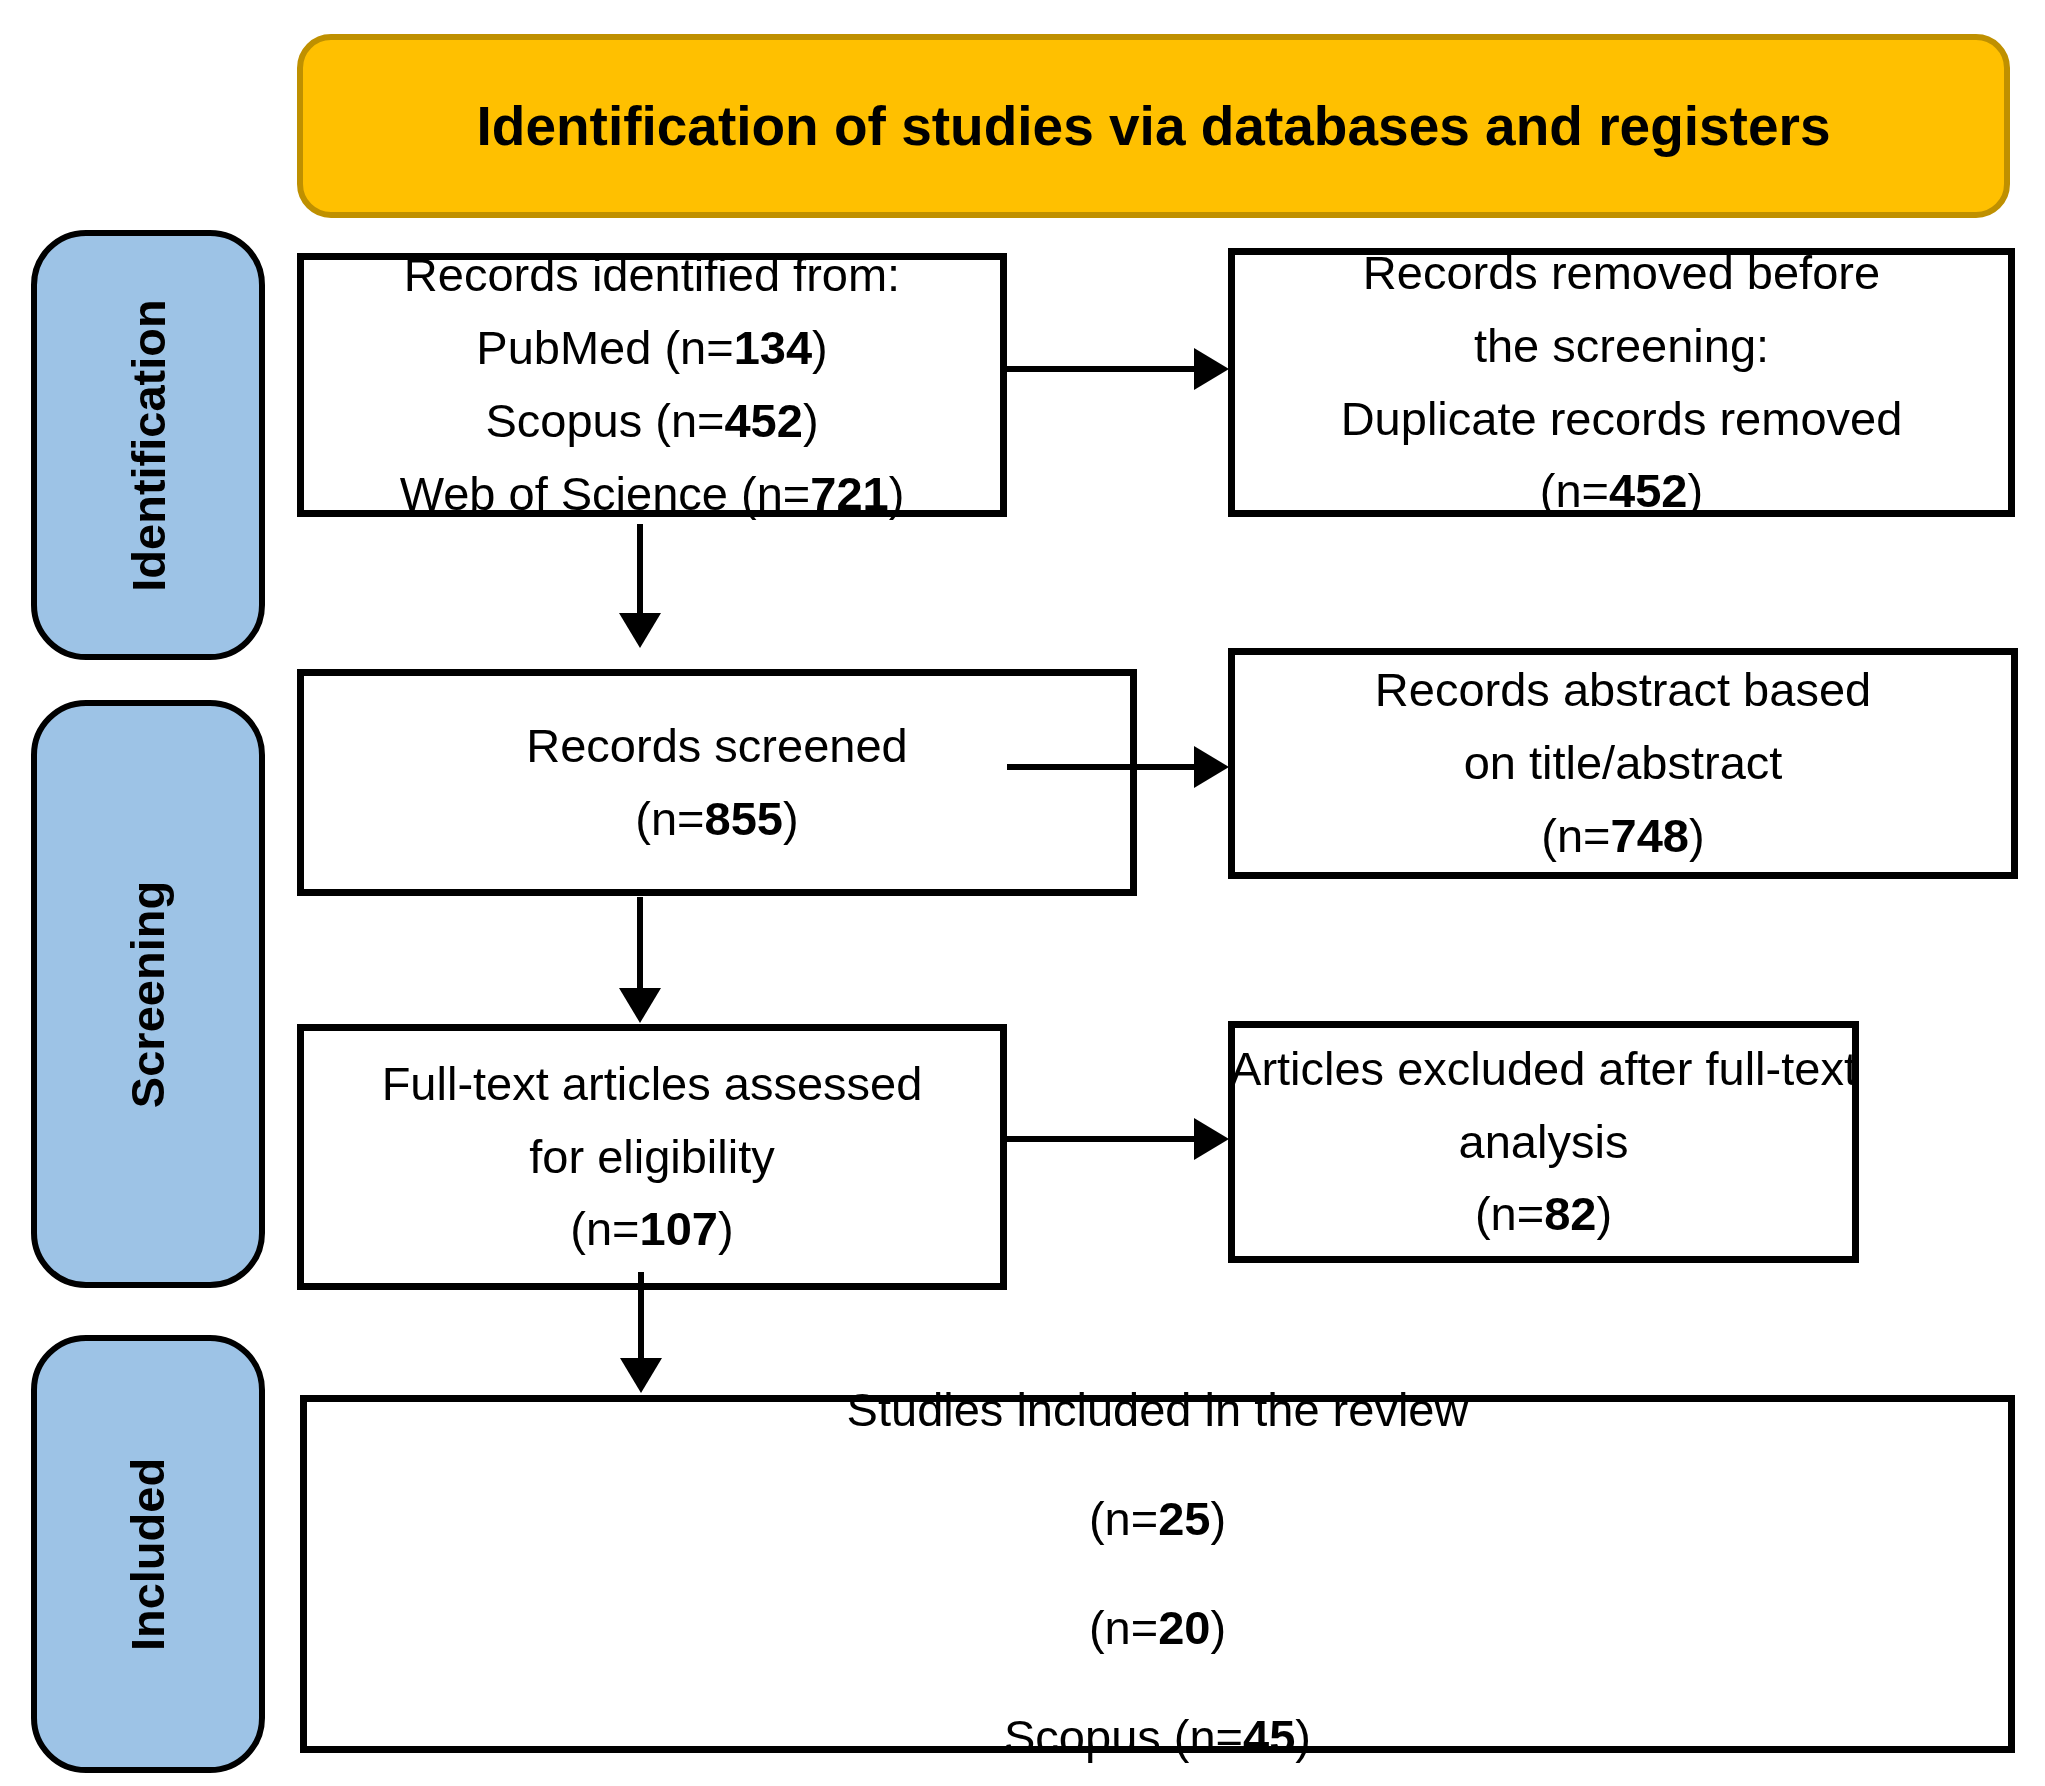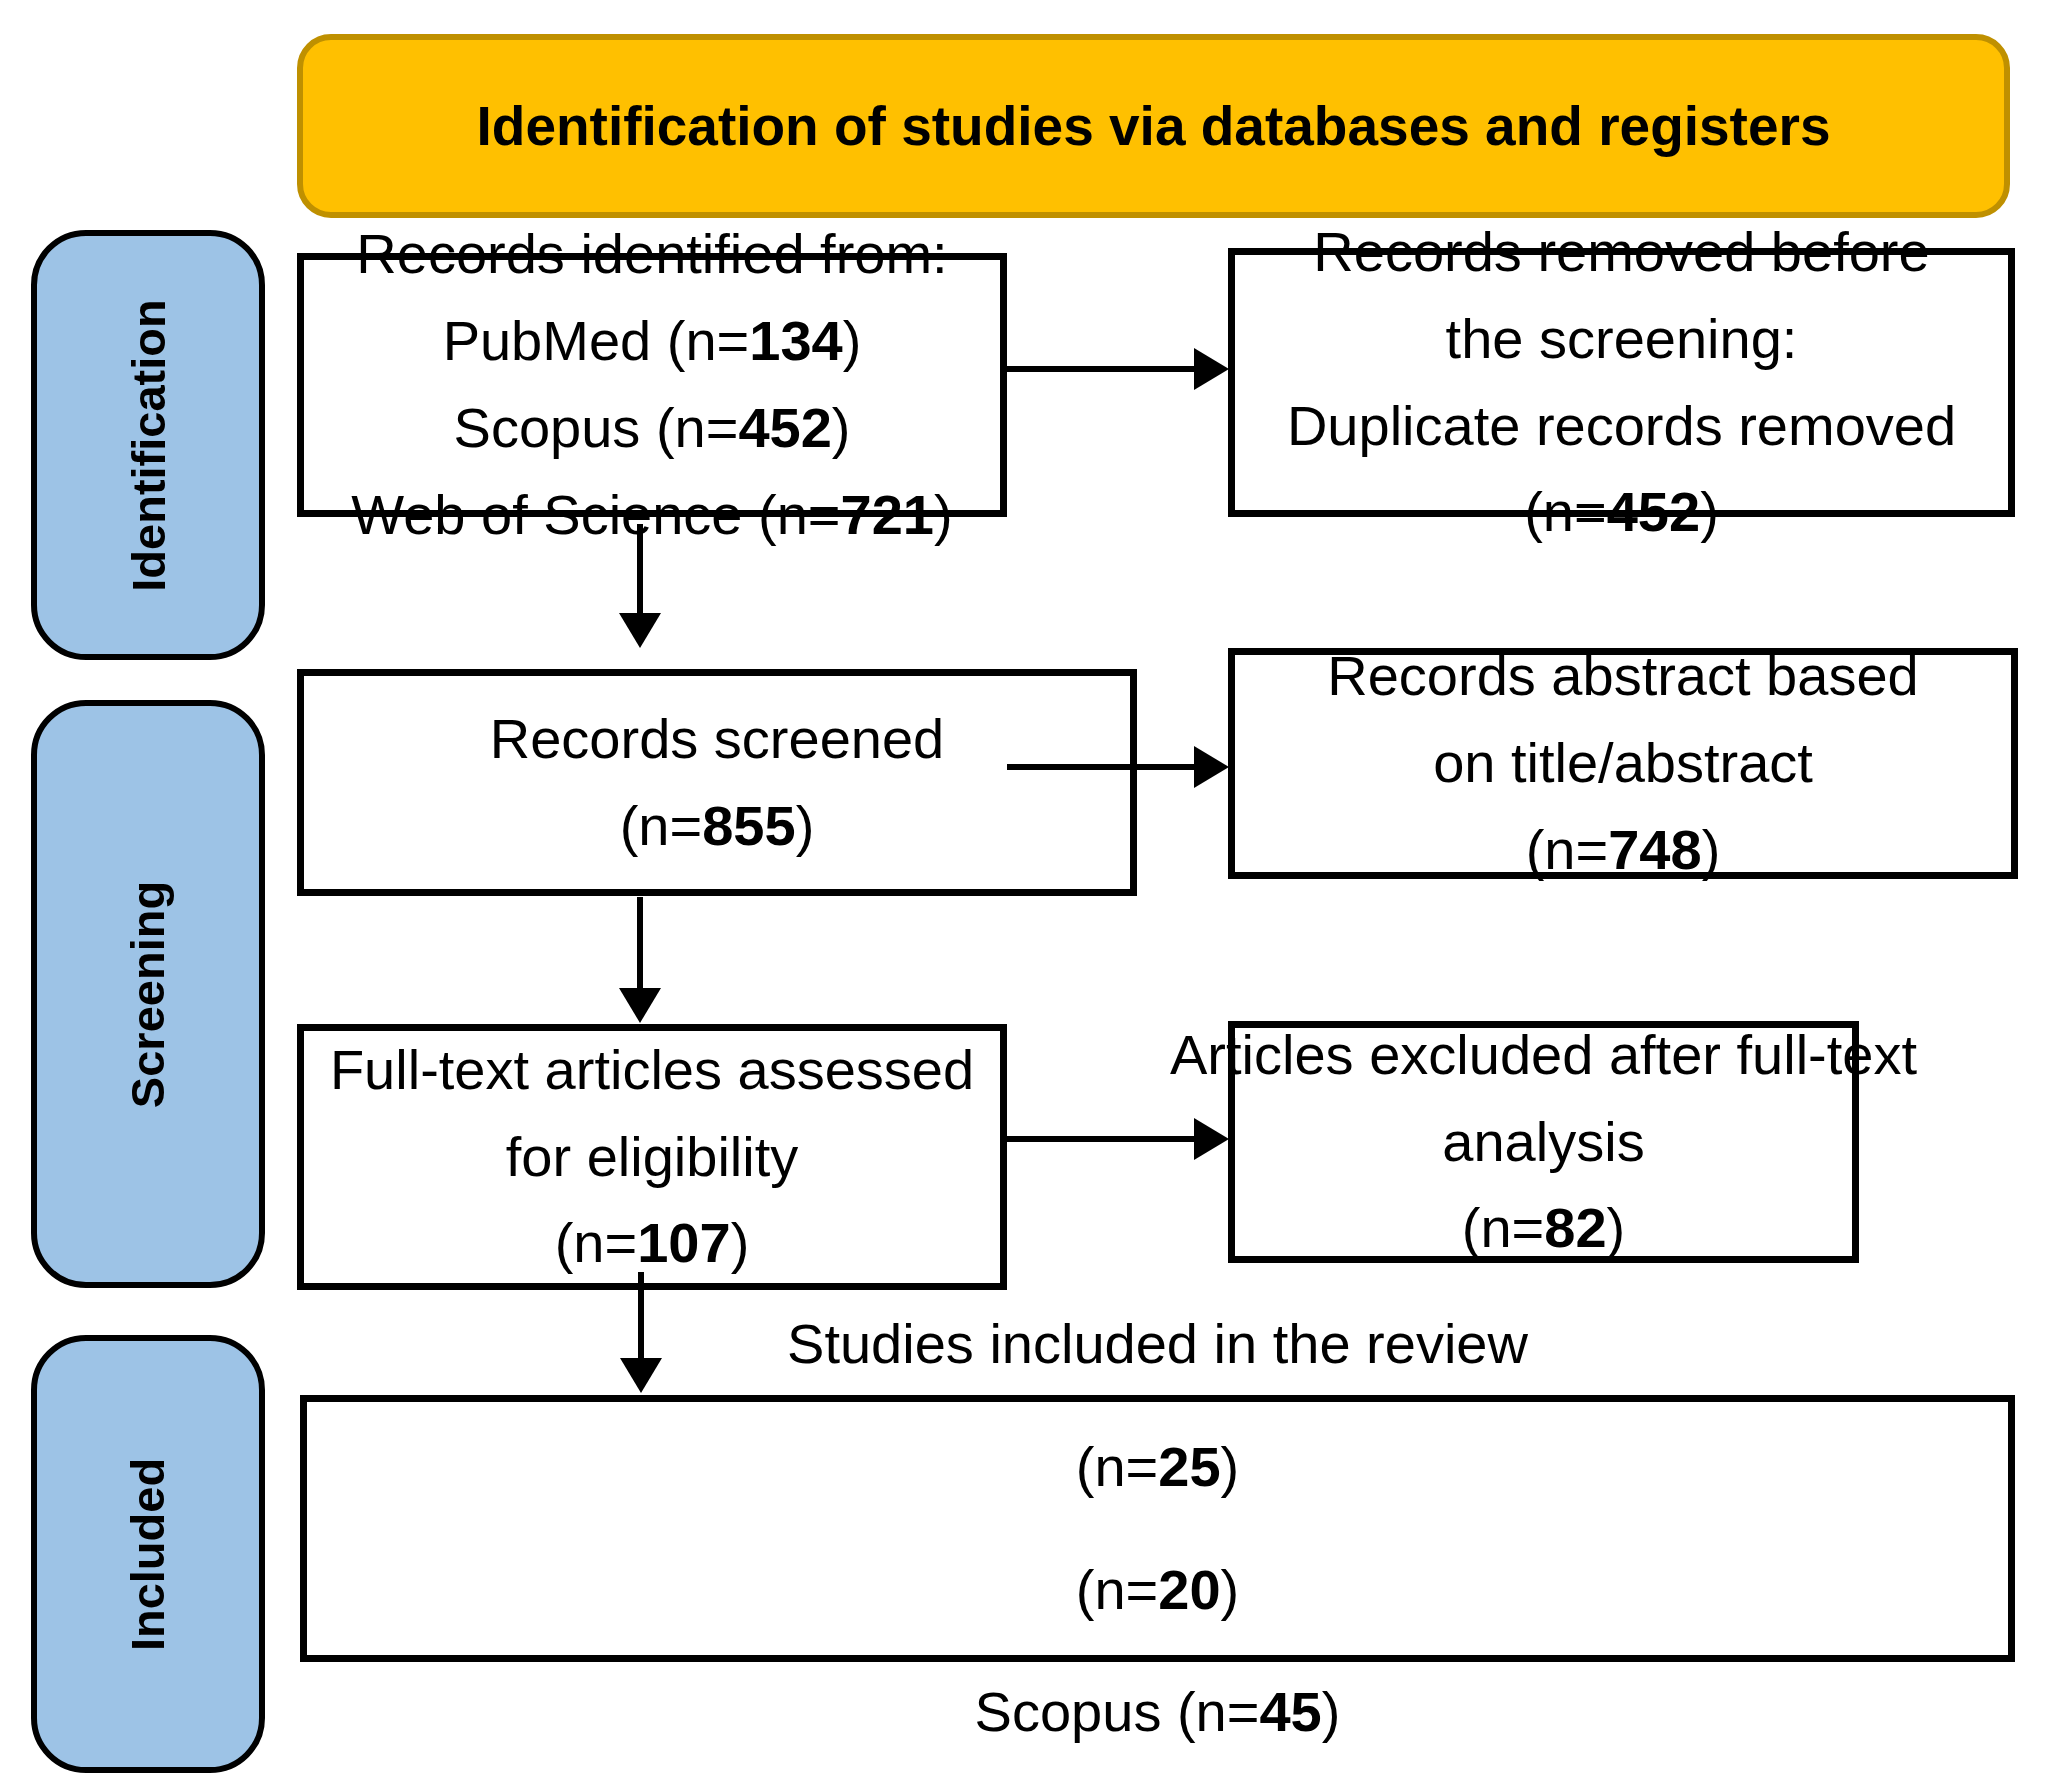--- a/index.html
+++ b/index.html
@@ -36,30 +36,30 @@
   .stage-screening     { top:700px; height:588px; }
   .stage-included      { top:1335px; height:438px; }
 
   
   .box {
     position:absolute; background:#fff; border:7.7px solid #000;
     box-sizing:border-box;
     display:flex; flex-direction:column; align-items:center; justify-content:center;
     text-align:center;
   }
-  .box .line { font-size:56px; line-height:1.55; white-space:nowrap; }
+  .box .line { font-size:47px; line-height:1.55; white-space:nowrap; }
   .box b { font-weight:bold; }
 
   .box-identified  { left:297px;  top:253px;  width:710px;  height:264px; }
   .box-removed     { left:1228px; top:248px;  width:787px; height:269px; }
   .box-screened    { left:297px;  top:669px;  width:840px;  height:227px;text-align:right; }
   .box-excluded-ta { left:1228px; top:648px;  width:790px; height:231px; }
   .box-fulltext    { left:297px;  top:1024px; width:710px;  height:266px;align-items:center; }
   .box-excluded-ft { left:1228px; top:1021px; width:631px; height:242px; }
-  .box-included    { left:300px;  top:1395px; width:1715px; height:267px;gap:36px; }
+  .box-included    { left:300px;  top:1395px; width:1715px; height:358px;gap:36px; }
 
   
   .arrow { position:absolute; }
   .arrow-h { height:43px; }
   .arrow-h .shaft { position:absolute; left:0; top:18.4px; height:6.1px; background:#000; }
   .arrow-h .head {
     position:absolute; right:0; top:0; width:0; height:0;
     border-top:21.4px solid transparent; border-bottom:21.4px solid transparent;
     border-left:35px solid #000;
   }

